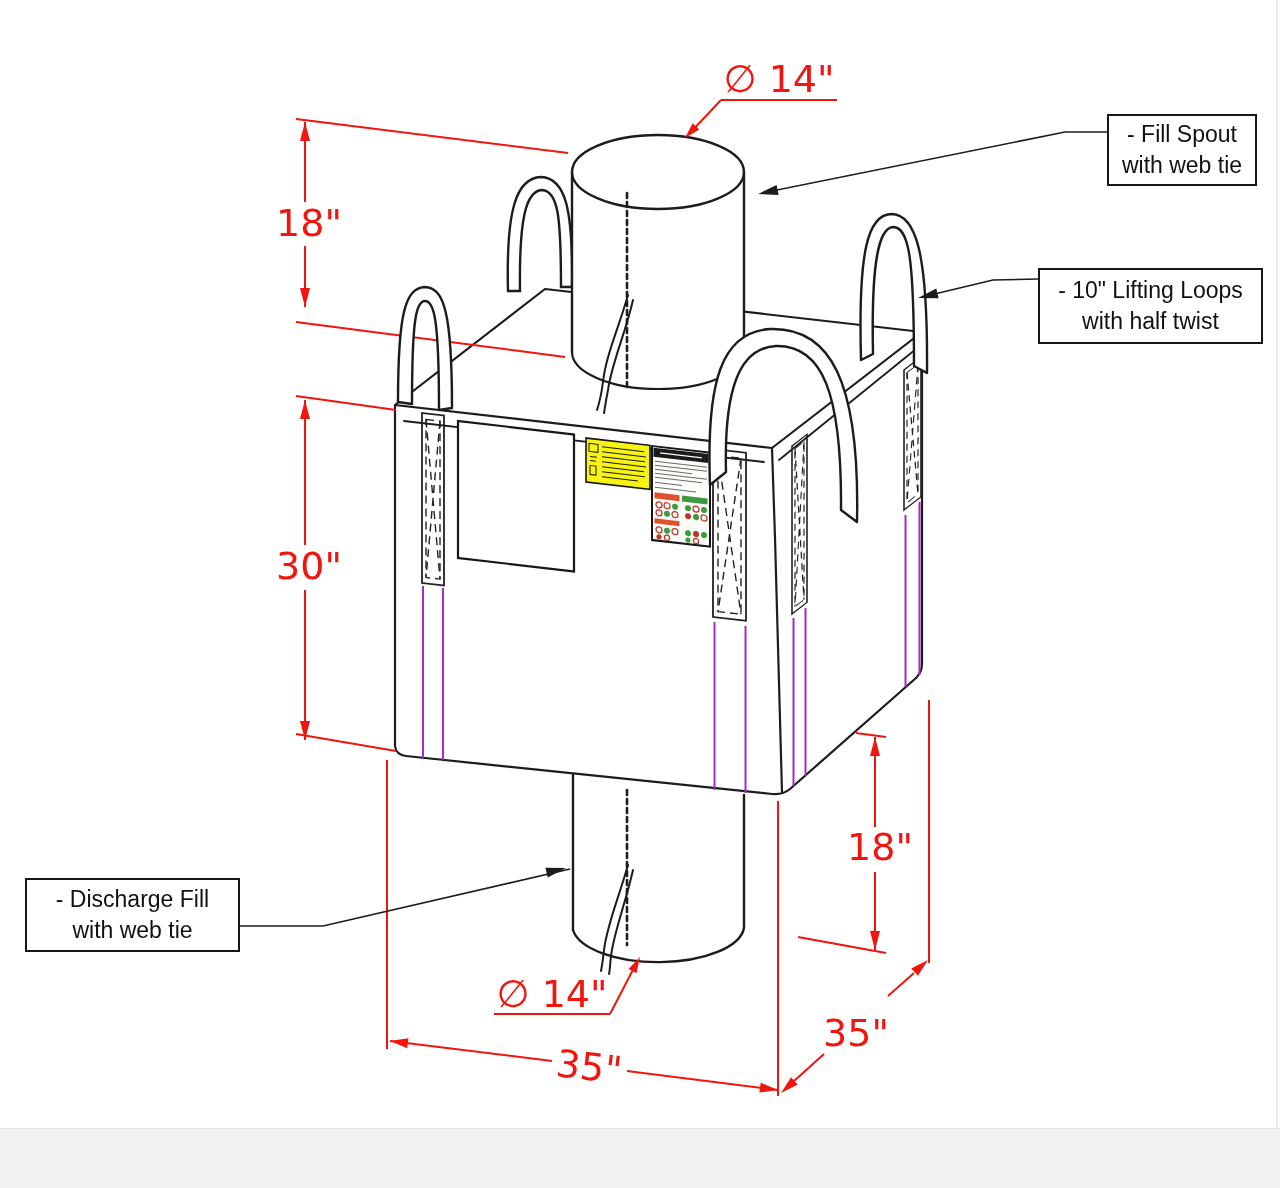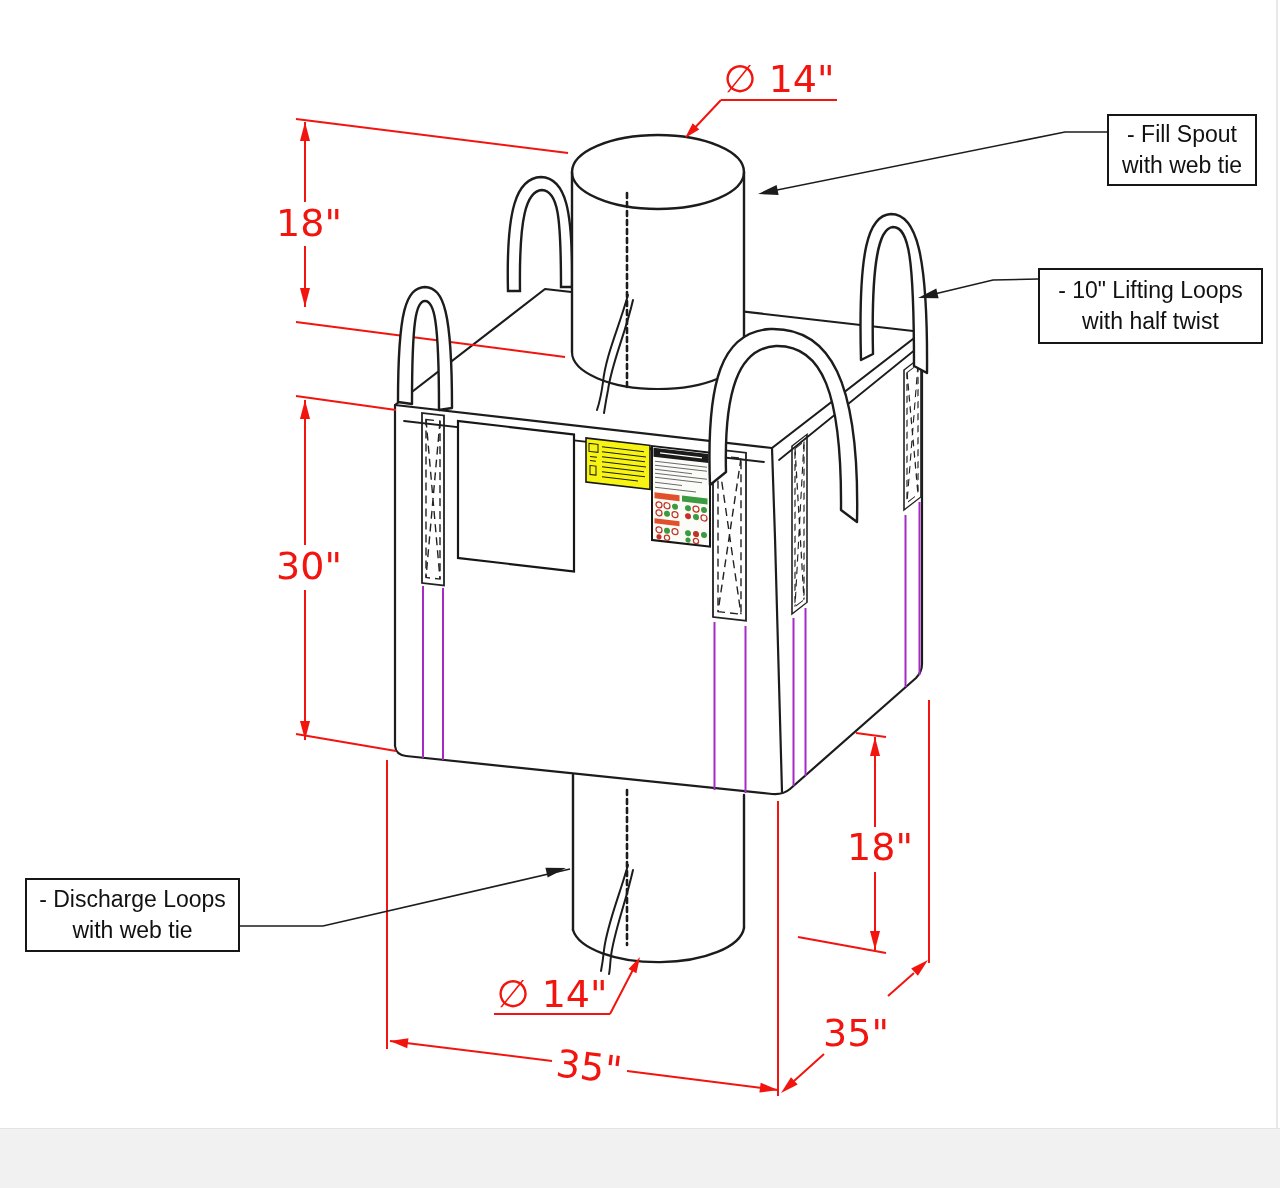--- a/index.html
+++ b/index.html
@@ -209,19 +209,19 @@
 
   <div class="callout" id="callout-fill">
     <span>- Fill Spout</span>
     <span>with web tie</span>
   </div>
   <div class="callout" id="callout-loops">
     <span>- 10" Lifting Loops</span>
     <span>with half twist</span>
   </div>
   <div class="callout" id="callout-discharge">
-    <span>- Discharge Loops</span>
+    <span>- Discharge Fill</span>
     <span>with web tie</span>
   </div>
 
   <div id="right-edge-line"></div>
   <div id="footer-band"></div>
 </div>
 
 </body></html>

